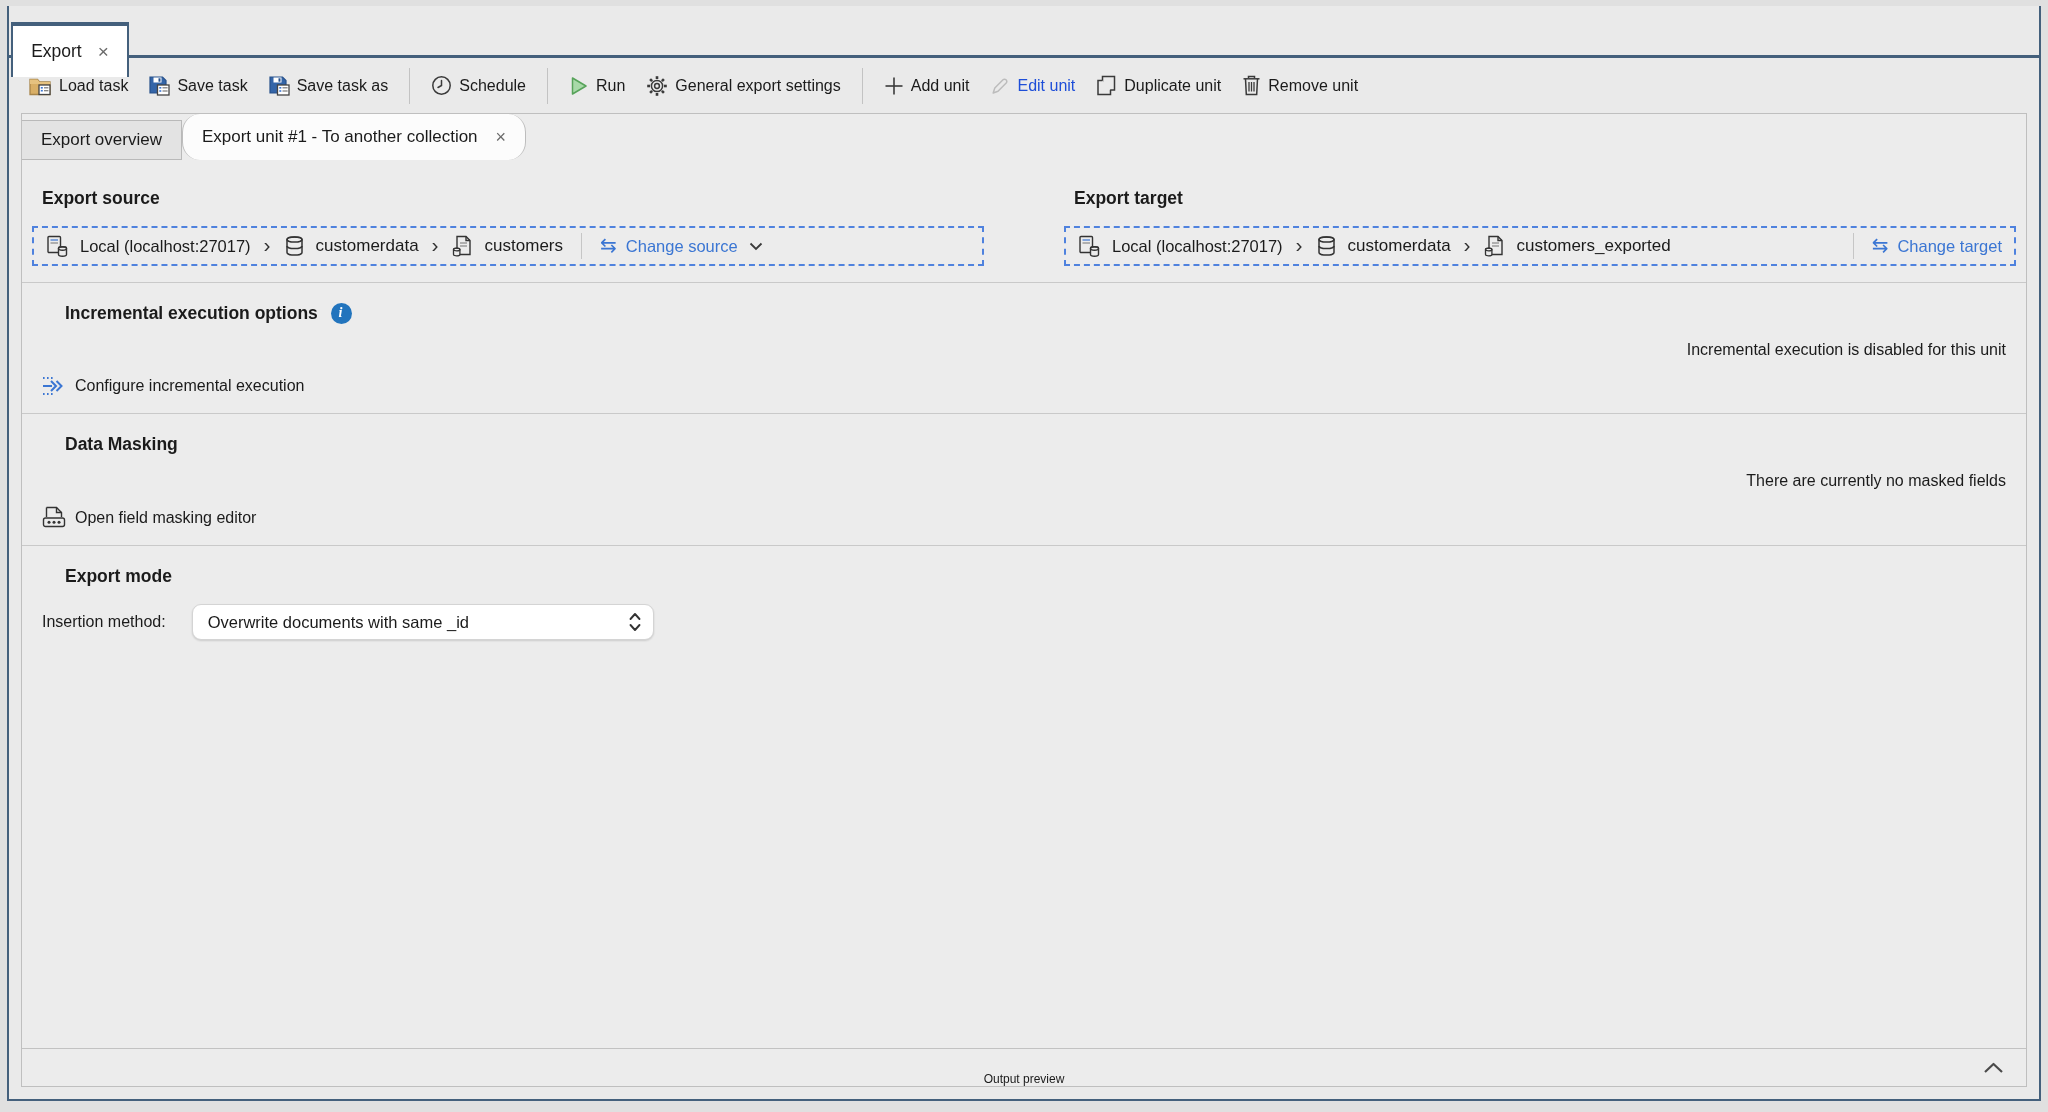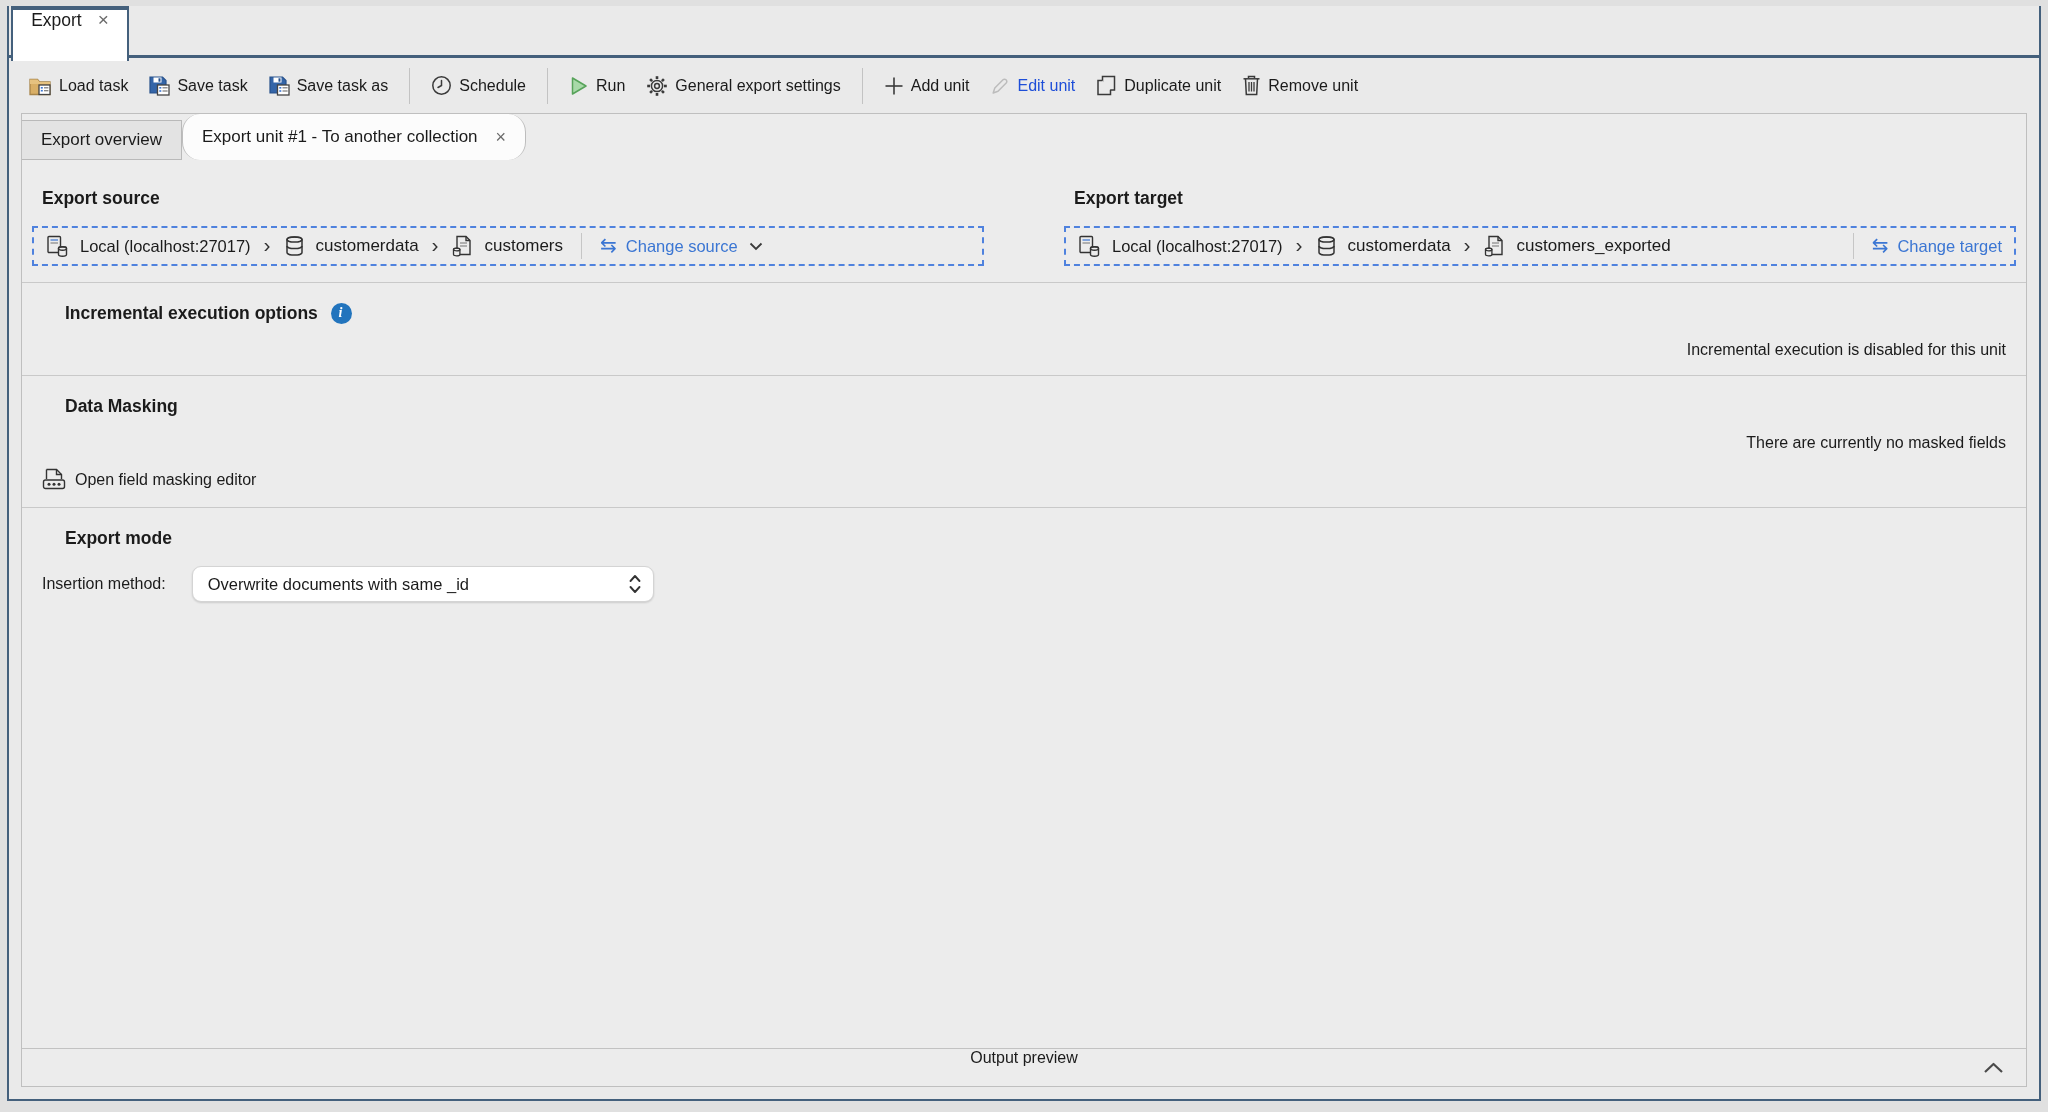--- a/index.html
+++ b/index.html
@@ -15,24 +15,24 @@
     position:absolute; left:7px; top:6px; right:7px; bottom:11px;
     border:2px solid #44607c; border-top:none;
     background:#eaeaea;
     display:flex; flex-direction:column;
     overflow:hidden;
   }
 
   
   .doc-tabstrip { position:relative; height:52px; flex:none; border-bottom:3px solid #44607c; background:#eaeaea; }
   .doc-tab {
-    position:absolute; left:2px; top:0; height:55px; min-width:118px; z-index:2;
+    position:absolute; left:2px; top:16px; height:55px; min-width:118px; z-index:2;
     background:#ffffff;
     border:2px solid #44607c; border-top-width:4px; border-bottom:none;
-    display:flex; align-items:flex-start; justify-content:center; gap:16px;
+    display:flex; align-items:center; justify-content:center; gap:16px;
     font-size:17.5px; padding:0 16px;
   }
   .tab-close { color:#6b6b6b; font-size:19px; line-height:1; cursor:pointer; }
 
   
   .toolbar { height:55px; flex:none; display:flex; align-items:center; padding-left:20px; gap:21px; font-size:16px; }
   .tool { display:flex; align-items:center; gap:7px; white-space:nowrap; cursor:pointer; }
   .tool svg { flex:none; display:block; }
   .tool.disabled { color:#1d4ed8; cursor:default; }
   .tsep { width:1px; height:36px; background:#c3c3c3; flex:none; }
@@ -89,22 +89,22 @@
   .mac-select {
     width:462px; height:36px; background:#ffffff;
     border:1px solid #d4d4d4; border-radius:9px;
     box-shadow:0 1px 2px rgba(0,0,0,0.14);
     display:flex; align-items:center; justify-content:space-between;
     padding:0 12px 0 15px; font-size:16.5px; cursor:pointer;
   }
 
   .output-bar {
     flex:none; height:38px; border-top:1px solid #c2c2c2;
-    display:flex; align-items:flex-start; justify-content:center;
-    font-size:16px; position:relative;
+    display:flex; align-items:flex-end; justify-content:center;
+    font-size:12px; position:relative;
   }
   .chevup { position:absolute; right:22px; top:13px; cursor:pointer; }
 </style>
 </head>
 <body>
 
 <div class="window">
 
   <div class="doc-tabstrip">
     <div class="doc-tab">
@@ -313,20 +313,29 @@
       </div>
 
       <div class="hdivider"></div>
 
       <div class="section">
         <div class="sec-heading">
           <span>Incremental execution options</span>
           <span class="info-badge">i</span>
         </div>
         <div class="status-text">Incremental execution is disabled for this unit</div>
+        <div class="link-row">
+          <svg width="24" height="22" viewBox="0 0 24 22">
+            <line x1="1" y1="3" x2="13" y2="3" stroke="#3b76d3" stroke-width="2" stroke-dasharray="1.6 2.4"></line>
+            <line x1="1" y1="19" x2="13" y2="19" stroke="#3b76d3" stroke-width="2" stroke-dasharray="1.6 2.4"></line>
+            <line x1="1" y1="11" x2="10" y2="11" stroke="#3b76d3" stroke-width="2"></line>
+            <path d="M9 6 l5 5 -5 5 M14.5 6 l5 5 -5 5" fill="none" stroke="#3b76d3" stroke-width="2"></path>
+          </svg>
+          <span>Configure incremental execution</span>
+        </div>
       </div>
 
       <div class="hdivider"></div>
 
       <div class="section">
         <div class="sec-heading">
           <span>Data Masking</span>
         </div>
         <div class="status-text">There are currently no masked fields</div>
         <div class="link-row">

